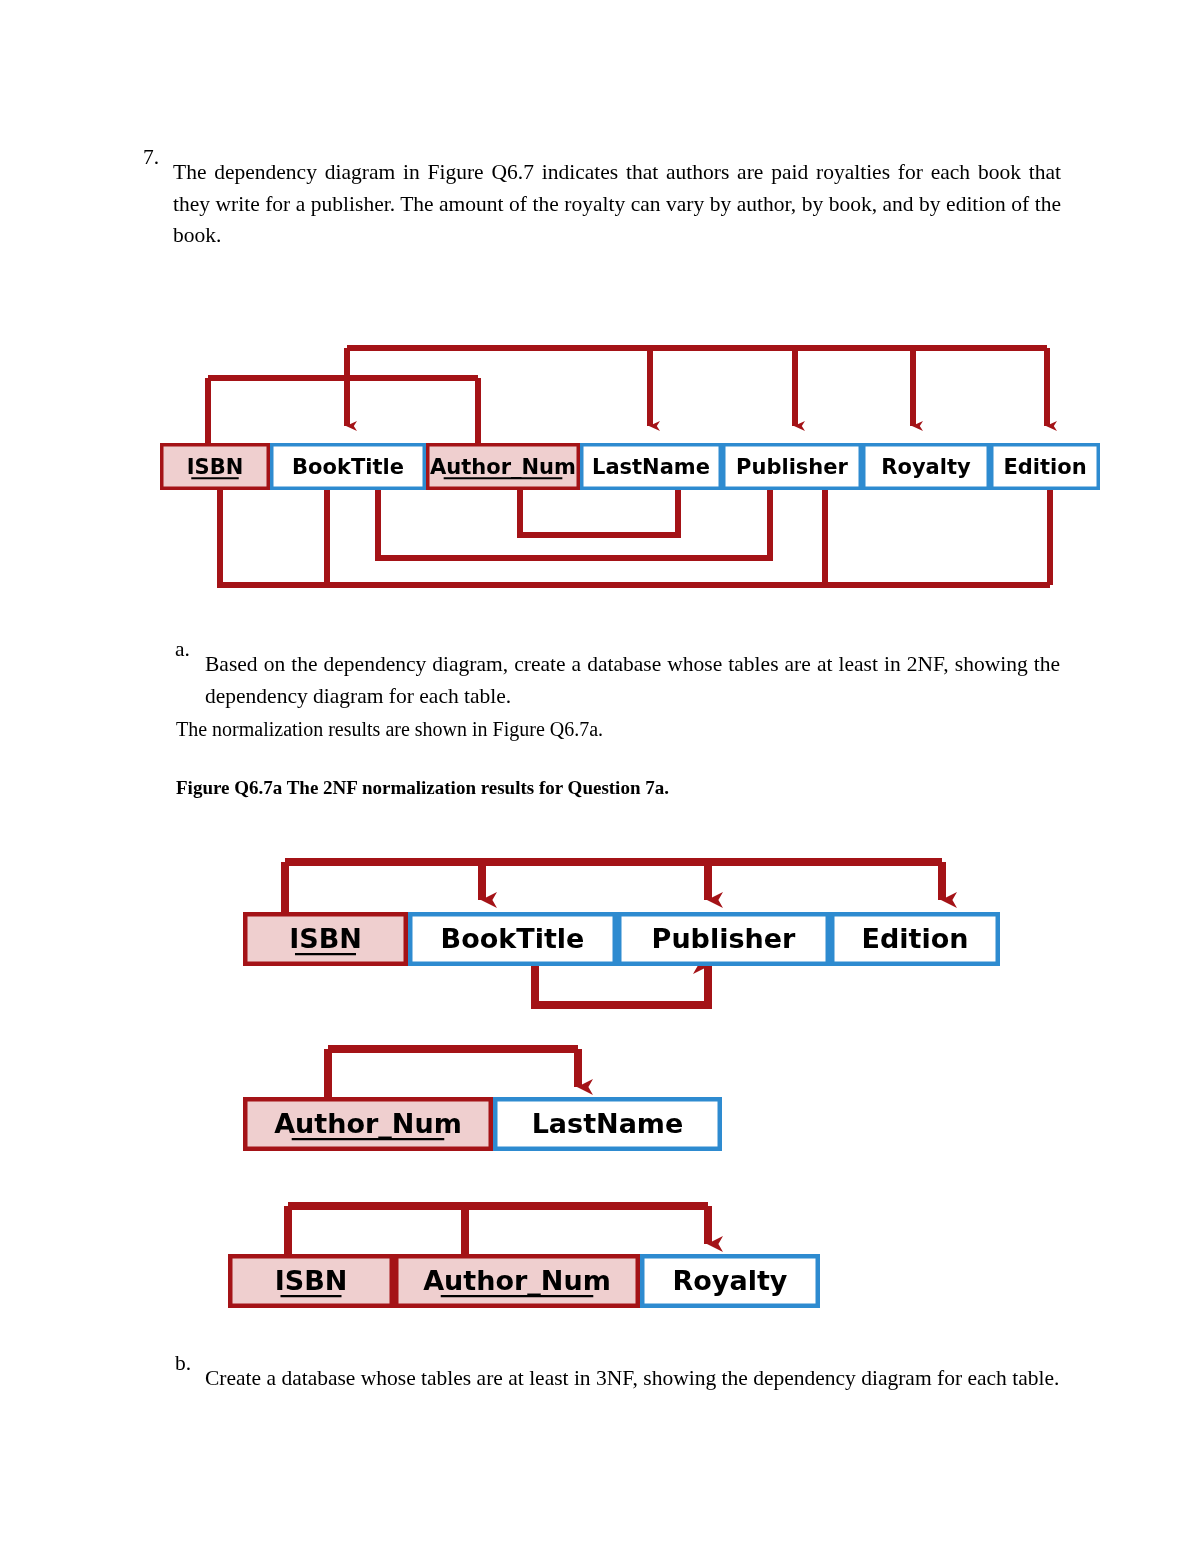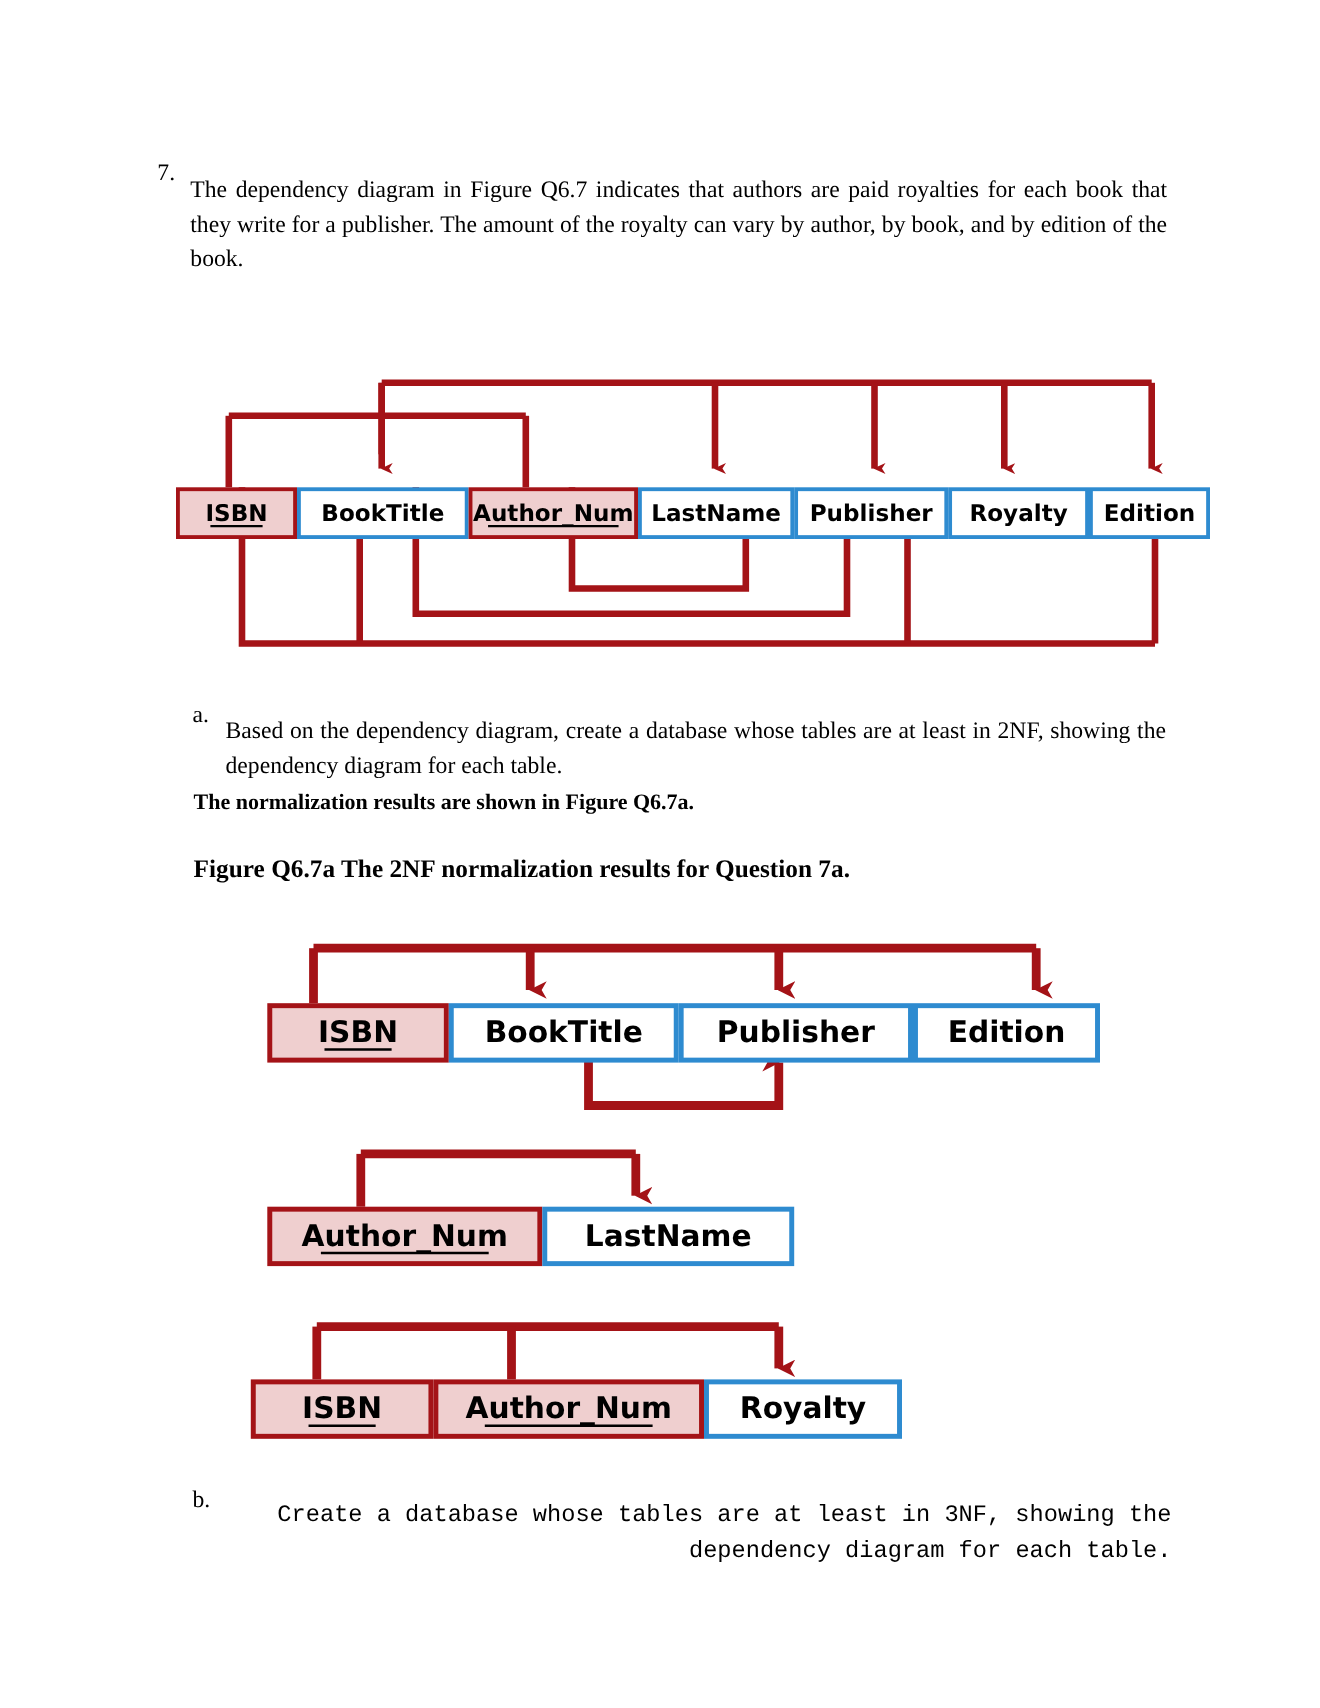--- a/index.html
+++ b/index.html
@@ -11,37 +11,37 @@
   .page{position:absolute;inset:0;}
 
   
   .q-item{
     position:absolute;display:flex;gap:0;
     font-size:21.5px;line-height:1.47;color:#000;
     font-family:"Liberation Serif", serif;
   }
   .q-marker{width:30px;flex:0 0 30px;}
   .q-body{text-align:justify;margin-top:15px;}
-  .q-body.nojust{text-align:right;font-family:Liberation Mono, monospace;}
+  .q-body.nojust{text-align:right;}
 
   .fig-title-sans{
     position:absolute;
     font-family:"DejaVu Sans", sans-serif;
     font-weight:bold;font-size:27px;letter-spacing:.4px;color:#000;
     white-space:nowrap;
   }
   .fig-title-serif{
     position:absolute;
     font-family:"Liberation Serif", serif;
-    font-weight:bold;font-size:23px;color:#000;white-space:nowrap;
+    font-weight:bold;font-size:19px;color:#000;white-space:nowrap;
   }
   .plain-line{
     position:absolute;
     font-family:"Liberation Serif", serif;
-    font-size:20px;color:#000;white-space:nowrap;font-weight:bold;
+    font-size:20px;color:#000;white-space:nowrap;
   }
 
   
   .diagram{position:absolute;font-weight:bold;}
   .diagram svg{display:block;overflow:visible;}
   .cell-text{
     font-family:"DejaVu Sans", sans-serif;
     fill:#000;text-anchor:middle;dominant-baseline:middle;
   }
 </style>

